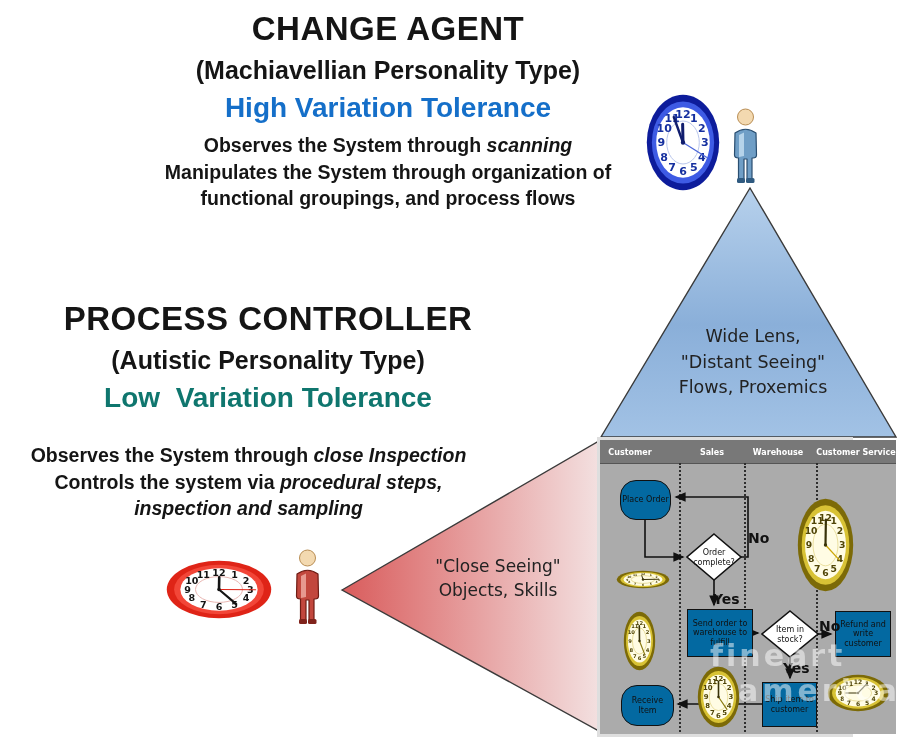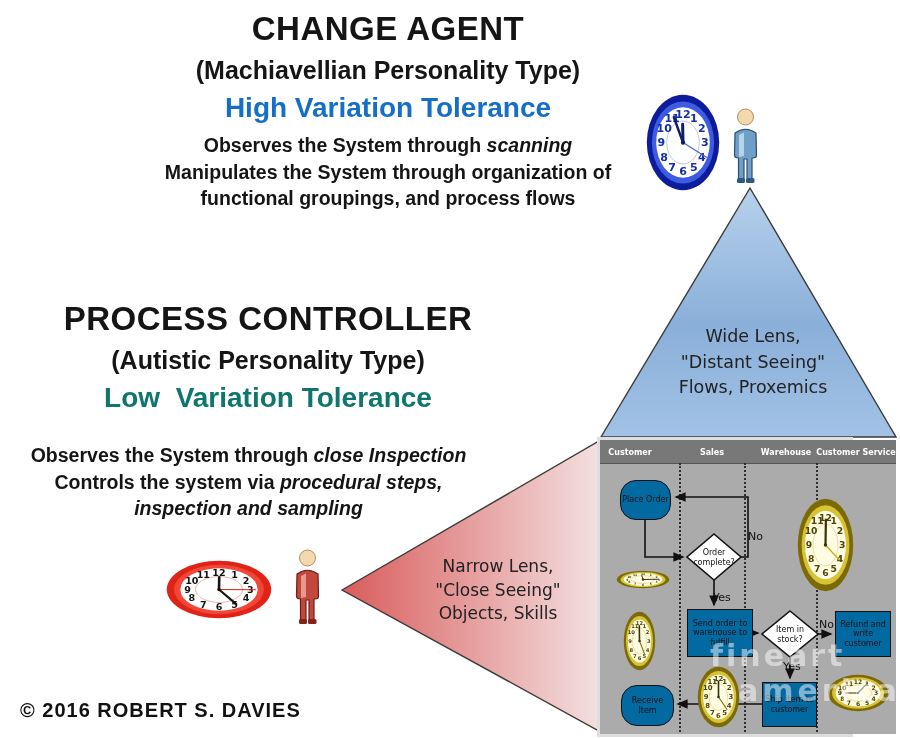--- a/index.html
+++ b/index.html
@@ -28,21 +28,21 @@
     font-family:"DejaVu Sans",sans-serif;}
   .fc-header{position:absolute;left:0;top:0;width:296px;height:23px;background:#787878;
     border-bottom:1px solid #555;}
   .lane-label{position:absolute;top:50%;transform:translate(-50%,-50%);
     color:#fff;font-size:8px;font-weight:700;white-space:nowrap;}
   .dotline{position:absolute;top:23px;height:269px;width:0;border-left:2px dotted #2e2e2e;}
   .fc-node{position:absolute;background:#0369a1;border:1.6px solid #111;box-sizing:border-box;
     display:flex;flex-direction:column;align-items:center;justify-content:center;
     font-size:8px;line-height:9.5px;text-align:center;color:#111;}
   .stadium{border-radius:16px;}
-  .fc-small{position:absolute;font-size:11px;font-weight:400;color:#111;white-space:nowrap;}
+  .fc-small{position:absolute;font-size:14px;font-weight:700;color:#111;white-space:nowrap;}
   .fc-dtext{position:absolute;font-size:8px;line-height:9.5px;text-align:center;color:#111;}
   .clock{position:absolute;display:block;}
   .clock svg{display:block;}
   .wm{position:absolute;color:rgba(255,255,255,0.5);font-weight:700;font-size:30px;
     letter-spacing:3px;font-family:"DejaVu Sans",sans-serif;}
 </style>
 </head>
 <body>
 
 <div class="stage">
@@ -155,32 +155,31 @@
   <svg class="abs" style="left:335px;top:437px;" width="267" height="297" viewBox="0 0 267 297">
     <defs>
       <linearGradient id="gradRed" x1="0" y1="0" x2="1" y2="0">
         <stop offset="0" stop-color="#d95c5c"></stop>
         <stop offset="1" stop-color="#f3e0e0"></stop>
       </linearGradient>
     </defs>
     <polygon points="7,153 264,4 264,294" fill="url(#gradRed)" stroke="#3a3a3a" stroke-width="1.4"></polygon>
   </svg>
   <div class="abs ntri-label" style="left:402px;top:555px;width:192px;">
-    <div>Narrow Lens,</div>
     <div>"Close Seeing"</div>
     <div>Objects, Skills</div>
   </div>
 
   <div class="abs flowchart">
     <div class="fc-inner">
 
       <div class="fc-header">
         <span class="lane-label" style="left:30px;">Customer</span>
         <span class="lane-label" style="left:112px;">Sales</span>
-        <span class="lane-label" style="left:186px;">Warehouse</span>
+        <span class="lane-label" style="left:178px;">Warehouse</span>
         <span class="lane-label" style="left:256px;">Customer Service</span>
       </div>
 
       <div class="dotline" style="left:79px;"></div>
       <div class="dotline" style="left:144px;"></div>
       <div class="dotline" style="left:216px;"></div>
 
       <svg class="abs" style="left:0;top:0;" width="296" height="294" viewBox="0 0 296 294">
         <defs>
           <marker id="ah" markerWidth="8" markerHeight="8" refX="6" refY="3" orient="auto">
@@ -347,14 +346,13 @@
             <line x1="31" y1="19" x2="18.708599999999997" y2="19" stroke="#383208" stroke-width="1" stroke-linecap="round"></line>
             <circle cx="31" cy="19" r="1.2" fill="#383208"></circle>
           </svg>
         </span>
 
       <span class="wm" style="left:110px;top:198px;">fineart</span>
       <span class="wm" style="left:138px;top:233px;letter-spacing:4px;">america</span>
     </div>
   </div>
 
-  <div class="abs copyright" style="left:20px;top:699px;">© 2016 ROBERT S. DAVIES</div>
 </div>
 
 </body></html>

